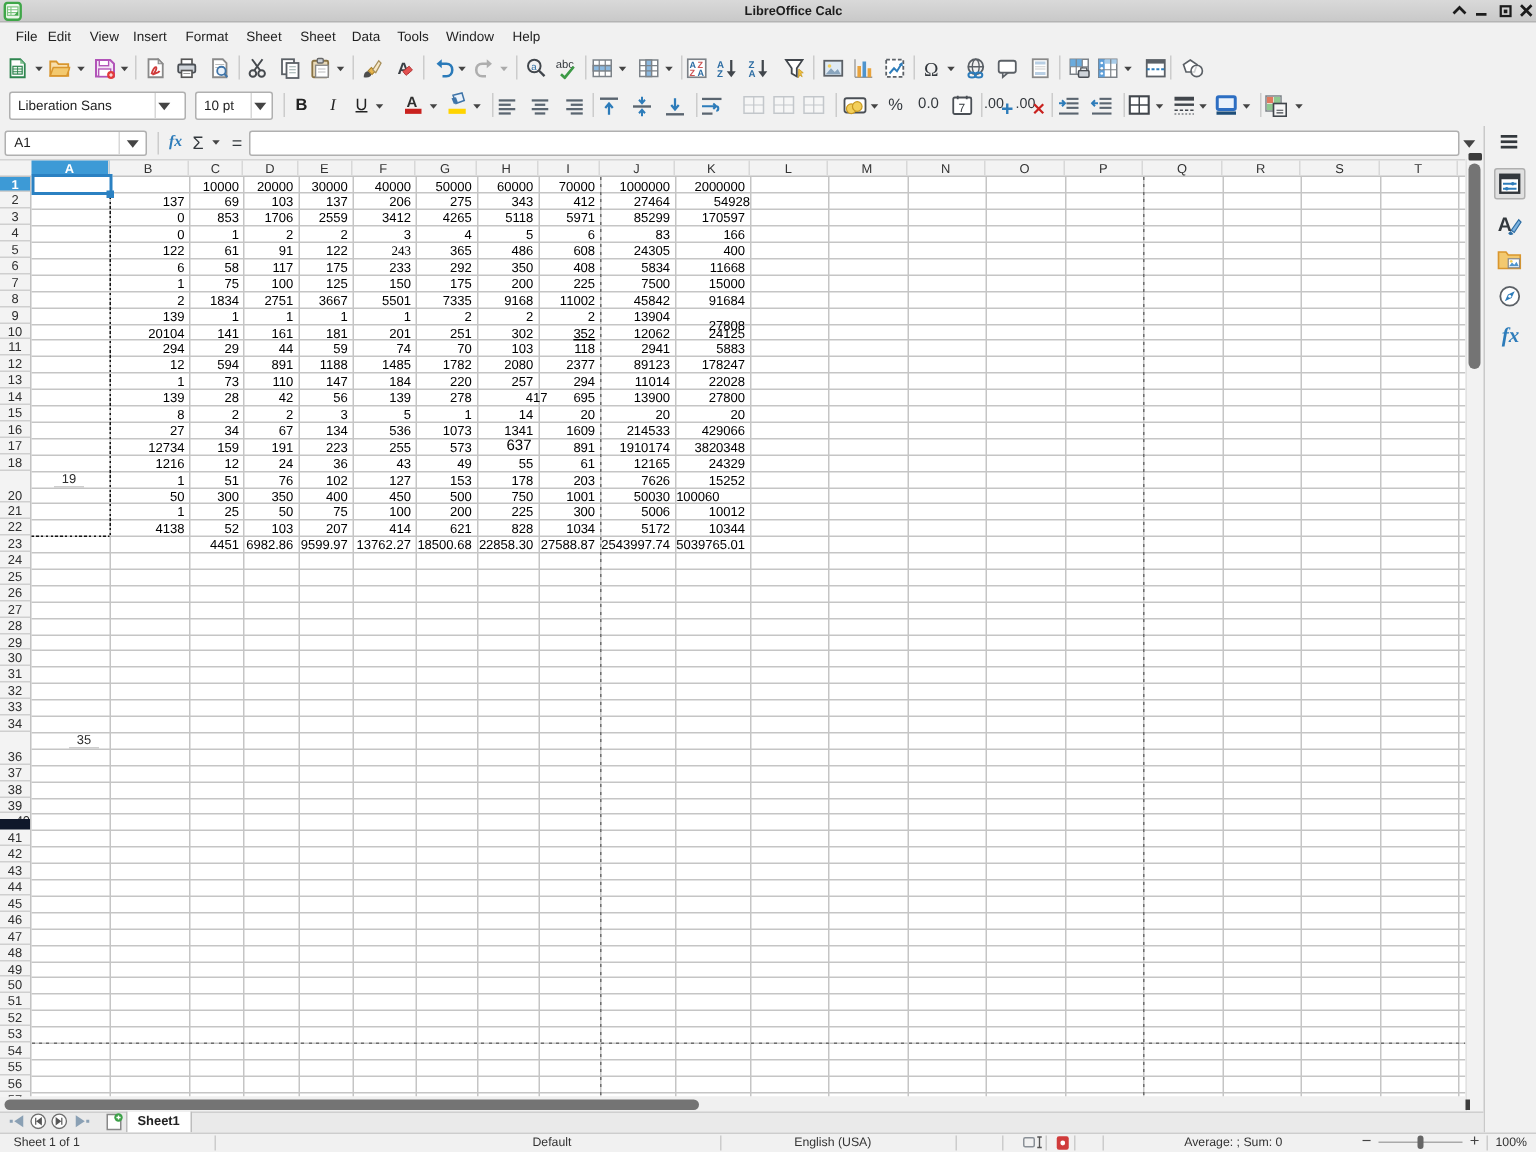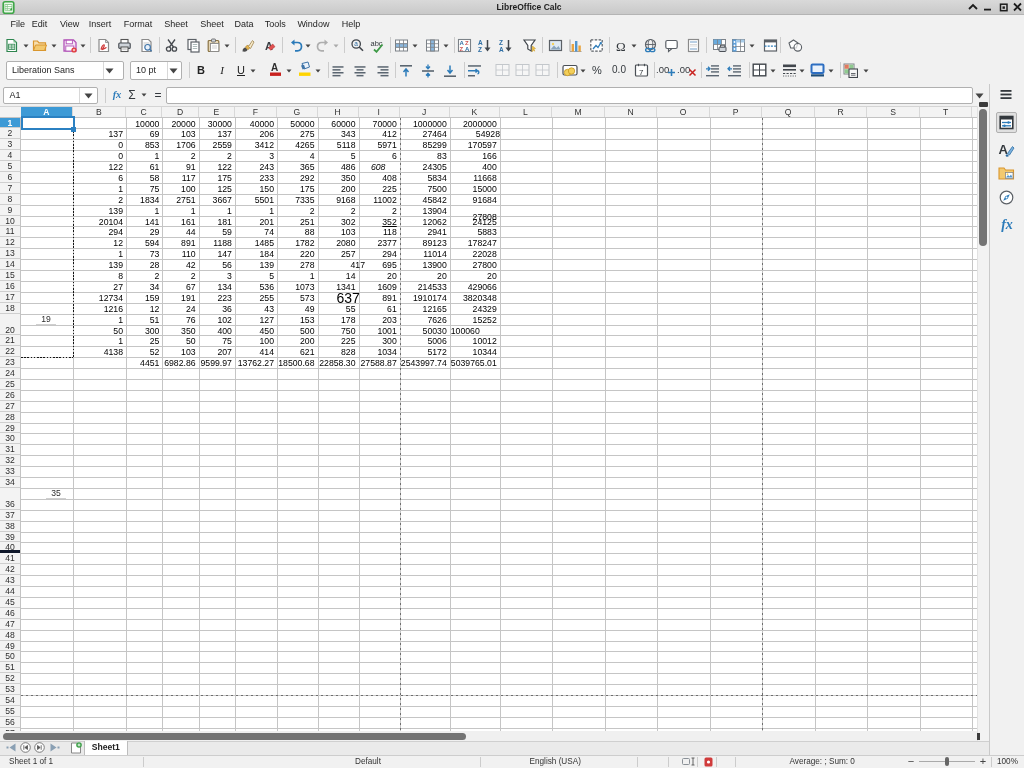--- a/index.html
+++ b/index.html
@@ -497,21 +497,21 @@
 <div class="ab" style="left:0;top:433.48px;width:20px;height:10.90px;font-size:8.6px;line-height:10.90px;text-align:center;color:#2e2e2e;border-bottom:1px solid #cfcfcf;overflow:hidden;">30</div>
 <div class="ab" style="left:0;top:444.38px;width:20px;height:10.90px;font-size:8.6px;line-height:10.90px;text-align:center;color:#2e2e2e;border-bottom:1px solid #cfcfcf;overflow:hidden;">31</div>
 <div class="ab" style="left:0;top:455.28px;width:20px;height:10.90px;font-size:8.6px;line-height:10.90px;text-align:center;color:#2e2e2e;border-bottom:1px solid #cfcfcf;overflow:hidden;">32</div>
 <div class="ab" style="left:0;top:466.17px;width:20px;height:10.90px;font-size:8.6px;line-height:10.90px;text-align:center;color:#2e2e2e;border-bottom:1px solid #cfcfcf;overflow:hidden;">33</div>
 <div class="ab" style="left:0;top:477.07px;width:20px;height:10.90px;font-size:8.6px;line-height:10.90px;text-align:center;color:#2e2e2e;border-bottom:1px solid #cfcfcf;overflow:hidden;">34</div>
 <div class="ab" style="left:0;top:487.96px;width:20px;height:10.90px;font-size:8.6px;line-height:10.90px;text-align:center;color:#2e2e2e;border-bottom:1px solid #cfcfcf;overflow:hidden;margin-left:46px;">35</div>
 <div class="ab" style="left:0;top:498.86px;width:20px;height:10.90px;font-size:8.6px;line-height:10.90px;text-align:center;color:#2e2e2e;border-bottom:1px solid #cfcfcf;overflow:hidden;">36</div>
 <div class="ab" style="left:0;top:509.76px;width:20px;height:10.90px;font-size:8.6px;line-height:10.90px;text-align:center;color:#2e2e2e;border-bottom:1px solid #cfcfcf;overflow:hidden;">37</div>
 <div class="ab" style="left:0;top:520.65px;width:20px;height:10.90px;font-size:8.6px;line-height:10.90px;text-align:center;color:#2e2e2e;border-bottom:1px solid #cfcfcf;overflow:hidden;">38</div>
 <div class="ab" style="left:0;top:531.55px;width:20px;height:10.90px;font-size:8.6px;line-height:10.90px;text-align:center;color:#2e2e2e;border-bottom:1px solid #cfcfcf;overflow:hidden;">39</div>
-<div class="ab" style="left:0;top:542.44px;width:20px;height:10.90px;font-size:8.6px;line-height:10.90px;text-align:center;color:#2e2e2e;border-bottom:3px solid #0f172a;overflow:hidden;">40</div>
+<div class="ab" style="left:0;top:542.44px;width:20px;height:10.90px;font-size:8.6px;line-height:10.90px;text-align:right;color:#2e2e2e;border-bottom:7px solid #0f172a;overflow:hidden;">40</div>
 <div class="ab" style="left:0;top:553.34px;width:20px;height:10.90px;font-size:8.6px;line-height:10.90px;text-align:center;color:#2e2e2e;border-bottom:1px solid #cfcfcf;overflow:hidden;">41</div>
 <div class="ab" style="left:0;top:564.24px;width:20px;height:10.90px;font-size:8.6px;line-height:10.90px;text-align:center;color:#2e2e2e;border-bottom:1px solid #cfcfcf;overflow:hidden;">42</div>
 <div class="ab" style="left:0;top:575.13px;width:20px;height:10.90px;font-size:8.6px;line-height:10.90px;text-align:center;color:#2e2e2e;border-bottom:1px solid #cfcfcf;overflow:hidden;">43</div>
 <div class="ab" style="left:0;top:586.03px;width:20px;height:10.90px;font-size:8.6px;line-height:10.90px;text-align:center;color:#2e2e2e;border-bottom:1px solid #cfcfcf;overflow:hidden;">44</div>
 <div class="ab" style="left:0;top:596.92px;width:20px;height:10.90px;font-size:8.6px;line-height:10.90px;text-align:center;color:#2e2e2e;border-bottom:1px solid #cfcfcf;overflow:hidden;">45</div>
 <div class="ab" style="left:0;top:607.82px;width:20px;height:10.90px;font-size:8.6px;line-height:10.90px;text-align:center;color:#2e2e2e;border-bottom:1px solid #cfcfcf;overflow:hidden;">46</div>
 <div class="ab" style="left:0;top:618.72px;width:20px;height:10.90px;font-size:8.6px;line-height:10.90px;text-align:center;color:#2e2e2e;border-bottom:1px solid #cfcfcf;overflow:hidden;">47</div>
 <div class="ab" style="left:0;top:629.61px;width:20px;height:10.90px;font-size:8.6px;line-height:10.90px;text-align:center;color:#2e2e2e;border-bottom:1px solid #cfcfcf;overflow:hidden;">48</div>
 <div class="ab" style="left:0;top:640.51px;width:20px;height:10.90px;font-size:8.6px;line-height:10.90px;text-align:center;color:#2e2e2e;border-bottom:1px solid #cfcfcf;overflow:hidden;">49</div>
 <div class="ab" style="left:0;top:651.40px;width:20px;height:10.90px;font-size:8.6px;line-height:10.90px;text-align:center;color:#2e2e2e;border-bottom:1px solid #cfcfcf;overflow:hidden;">50</div>
@@ -634,24 +634,24 @@
 <div class="ab" style="left:235.9px;top:150.19px;width:38.099999999999994px;height:10.90px;font-size:8.7px;line-height:12.50px;text-align:right;color:#000;white-space:nowrap;">3</div>
 <div class="ab" style="left:278px;top:150.19px;width:36.5px;height:10.90px;font-size:8.7px;line-height:12.50px;text-align:right;color:#000;white-space:nowrap;">4</div>
 <div class="ab" style="left:318.5px;top:150.19px;width:37.0px;height:10.90px;font-size:8.7px;line-height:12.50px;text-align:right;color:#000;white-space:nowrap;">5</div>
 <div class="ab" style="left:359.5px;top:150.19px;width:37.25px;height:10.90px;font-size:8.7px;line-height:12.50px;text-align:right;color:#000;white-space:nowrap;">6</div>
 <div class="ab" style="left:400.75px;top:150.19px;width:46.0px;height:10.90px;font-size:8.7px;line-height:12.50px;text-align:right;color:#000;white-space:nowrap;">83</div>
 <div class="ab" style="left:450.75px;top:150.19px;width:46.0px;height:10.90px;font-size:8.7px;line-height:12.50px;text-align:right;color:#000;white-space:nowrap;">166</div>
 <div class="ab" style="left:73.5px;top:161.08px;width:49.5px;height:10.90px;font-size:8.7px;line-height:12.50px;text-align:right;color:#000;white-space:nowrap;">122</div>
 <div class="ab" style="left:127px;top:161.08px;width:32.400000000000006px;height:10.90px;font-size:8.7px;line-height:12.50px;text-align:right;color:#000;white-space:nowrap;">61</div>
 <div class="ab" style="left:163.4px;top:161.08px;width:32.19999999999999px;height:10.90px;font-size:8.7px;line-height:12.50px;text-align:right;color:#000;white-space:nowrap;">91</div>
 <div class="ab" style="left:199.6px;top:161.08px;width:32.30000000000001px;height:10.90px;font-size:8.7px;line-height:12.50px;text-align:right;color:#000;white-space:nowrap;">122</div>
-<div class="ab" style="left:235.9px;top:161.08px;width:38.099999999999994px;height:10.90px;font-size:8.7px;line-height:12.50px;text-align:right;color:#000;white-space:nowrap;">243</div>
+<div class="ab" style="left:235.9px;top:161.08px;width:38.099999999999994px;height:10.90px;font-size:8.7px;line-height:12.50px;text-align:right;color:#000;white-space:nowrap;font-family:Liberation Serif, serif;">243</div>
 <div class="ab" style="left:278px;top:161.08px;width:36.5px;height:10.90px;font-size:8.7px;line-height:12.50px;text-align:right;color:#000;white-space:nowrap;">365</div>
 <div class="ab" style="left:318.5px;top:161.08px;width:37.0px;height:10.90px;font-size:8.7px;line-height:12.50px;text-align:right;color:#000;white-space:nowrap;">486</div>
-<div class="ab" style="left:359.5px;top:161.08px;width:37.25px;height:10.90px;font-size:8.7px;line-height:12.50px;text-align:center;color:#000;white-space:nowrap;font-style:italic;">608</div>
+<div class="ab" style="left:359.5px;top:161.08px;width:37.25px;height:10.90px;font-size:8.7px;line-height:12.50px;text-align:right;color:#000;white-space:nowrap;">608</div>
 <div class="ab" style="left:400.75px;top:161.08px;width:46.0px;height:10.90px;font-size:8.7px;line-height:12.50px;text-align:right;color:#000;white-space:nowrap;">24305</div>
 <div class="ab" style="left:450.75px;top:161.08px;width:46.0px;height:10.90px;font-size:8.7px;line-height:12.50px;text-align:right;color:#000;white-space:nowrap;">400</div>
 <div class="ab" style="left:73.5px;top:171.98px;width:49.5px;height:10.90px;font-size:8.7px;line-height:12.50px;text-align:right;color:#000;white-space:nowrap;">6</div>
 <div class="ab" style="left:127px;top:171.98px;width:32.400000000000006px;height:10.90px;font-size:8.7px;line-height:12.50px;text-align:right;color:#000;white-space:nowrap;">58</div>
 <div class="ab" style="left:163.4px;top:171.98px;width:32.19999999999999px;height:10.90px;font-size:8.7px;line-height:12.50px;text-align:right;color:#000;white-space:nowrap;">117</div>
 <div class="ab" style="left:199.6px;top:171.98px;width:32.30000000000001px;height:10.90px;font-size:8.7px;line-height:12.50px;text-align:right;color:#000;white-space:nowrap;">175</div>
 <div class="ab" style="left:235.9px;top:171.98px;width:38.099999999999994px;height:10.90px;font-size:8.7px;line-height:12.50px;text-align:right;color:#000;white-space:nowrap;">233</div>
 <div class="ab" style="left:278px;top:171.98px;width:36.5px;height:10.90px;font-size:8.7px;line-height:12.50px;text-align:right;color:#000;white-space:nowrap;">292</div>
 <div class="ab" style="left:318.5px;top:171.98px;width:37.0px;height:10.90px;font-size:8.7px;line-height:12.50px;text-align:right;color:#000;white-space:nowrap;">350</div>
 <div class="ab" style="left:359.5px;top:171.98px;width:37.25px;height:10.90px;font-size:8.7px;line-height:12.50px;text-align:right;color:#000;white-space:nowrap;">408</div>
@@ -695,21 +695,21 @@
 <div class="ab" style="left:278px;top:215.56px;width:36.5px;height:10.90px;font-size:8.7px;line-height:12.50px;text-align:right;color:#000;white-space:nowrap;">251</div>
 <div class="ab" style="left:318.5px;top:215.56px;width:37.0px;height:10.90px;font-size:8.7px;line-height:12.50px;text-align:right;color:#000;white-space:nowrap;">302</div>
 <div class="ab" style="left:359.5px;top:215.56px;width:37.25px;height:10.90px;font-size:8.7px;line-height:12.50px;text-align:right;color:#000;white-space:nowrap;text-decoration:underline;">352</div>
 <div class="ab" style="left:400.75px;top:215.56px;width:46.0px;height:10.90px;font-size:8.7px;line-height:12.50px;text-align:right;color:#000;white-space:nowrap;">12062</div>
 <div class="ab" style="left:450.75px;top:215.56px;width:46.0px;height:10.90px;font-size:8.7px;line-height:12.50px;text-align:right;color:#000;white-space:nowrap;">24125</div>
 <div class="ab" style="left:73.5px;top:226.46px;width:49.5px;height:10.90px;font-size:8.7px;line-height:12.50px;text-align:right;color:#000;white-space:nowrap;">294</div>
 <div class="ab" style="left:127px;top:226.46px;width:32.400000000000006px;height:10.90px;font-size:8.7px;line-height:12.50px;text-align:right;color:#000;white-space:nowrap;">29</div>
 <div class="ab" style="left:163.4px;top:226.46px;width:32.19999999999999px;height:10.90px;font-size:8.7px;line-height:12.50px;text-align:right;color:#000;white-space:nowrap;">44</div>
 <div class="ab" style="left:199.6px;top:226.46px;width:32.30000000000001px;height:10.90px;font-size:8.7px;line-height:12.50px;text-align:right;color:#000;white-space:nowrap;">59</div>
 <div class="ab" style="left:235.9px;top:226.46px;width:38.099999999999994px;height:10.90px;font-size:8.7px;line-height:12.50px;text-align:right;color:#000;white-space:nowrap;">74</div>
-<div class="ab" style="left:278px;top:226.46px;width:36.5px;height:10.90px;font-size:8.7px;line-height:12.50px;text-align:right;color:#000;white-space:nowrap;">88</div>
+<div class="ab" style="left:278px;top:226.46px;width:36.5px;height:10.90px;font-size:8.7px;line-height:12.50px;text-align:right;color:#000;white-space:nowrap;">70</div>
 <div class="ab" style="left:318.5px;top:226.46px;width:37.0px;height:10.90px;font-size:8.7px;line-height:12.50px;text-align:right;color:#000;white-space:nowrap;">103</div>
 <div class="ab" style="left:359.5px;top:226.46px;width:37.25px;height:10.90px;font-size:8.7px;line-height:12.50px;text-align:right;color:#000;white-space:nowrap;">118</div>
 <div class="ab" style="left:400.75px;top:226.46px;width:46.0px;height:10.90px;font-size:8.7px;line-height:12.50px;text-align:right;color:#000;white-space:nowrap;">2941</div>
 <div class="ab" style="left:450.75px;top:226.46px;width:46.0px;height:10.90px;font-size:8.7px;line-height:12.50px;text-align:right;color:#000;white-space:nowrap;">5883</div>
 <div class="ab" style="left:73.5px;top:237.36px;width:49.5px;height:10.90px;font-size:8.7px;line-height:12.50px;text-align:right;color:#000;white-space:nowrap;">12</div>
 <div class="ab" style="left:127px;top:237.36px;width:32.400000000000006px;height:10.90px;font-size:8.7px;line-height:12.50px;text-align:right;color:#000;white-space:nowrap;">594</div>
 <div class="ab" style="left:163.4px;top:237.36px;width:32.19999999999999px;height:10.90px;font-size:8.7px;line-height:12.50px;text-align:right;color:#000;white-space:nowrap;">891</div>
 <div class="ab" style="left:199.6px;top:237.36px;width:32.30000000000001px;height:10.90px;font-size:8.7px;line-height:12.50px;text-align:right;color:#000;white-space:nowrap;">1188</div>
 <div class="ab" style="left:235.9px;top:237.36px;width:38.099999999999994px;height:10.90px;font-size:8.7px;line-height:12.50px;text-align:right;color:#000;white-space:nowrap;">1485</div>
 <div class="ab" style="left:278px;top:237.36px;width:36.5px;height:10.90px;font-size:8.7px;line-height:12.50px;text-align:right;color:#000;white-space:nowrap;">1782</div>
@@ -756,21 +756,21 @@
 <div class="ab" style="left:318.5px;top:280.94px;width:37.0px;height:10.90px;font-size:8.7px;line-height:12.50px;text-align:right;color:#000;white-space:nowrap;">1341</div>
 <div class="ab" style="left:359.5px;top:280.94px;width:37.25px;height:10.90px;font-size:8.7px;line-height:12.50px;text-align:right;color:#000;white-space:nowrap;">1609</div>
 <div class="ab" style="left:400.75px;top:280.94px;width:46.0px;height:10.90px;font-size:8.7px;line-height:12.50px;text-align:right;color:#000;white-space:nowrap;">214533</div>
 <div class="ab" style="left:450.75px;top:280.94px;width:46.0px;height:10.90px;font-size:8.7px;line-height:12.50px;text-align:right;color:#000;white-space:nowrap;">429066</div>
 <div class="ab" style="left:73.5px;top:291.84px;width:49.5px;height:10.90px;font-size:8.7px;line-height:12.50px;text-align:right;color:#000;white-space:nowrap;">12734</div>
 <div class="ab" style="left:127px;top:291.84px;width:32.400000000000006px;height:10.90px;font-size:8.7px;line-height:12.50px;text-align:right;color:#000;white-space:nowrap;">159</div>
 <div class="ab" style="left:163.4px;top:291.84px;width:32.19999999999999px;height:10.90px;font-size:8.7px;line-height:12.50px;text-align:right;color:#000;white-space:nowrap;">191</div>
 <div class="ab" style="left:199.6px;top:291.84px;width:32.30000000000001px;height:10.90px;font-size:8.7px;line-height:12.50px;text-align:right;color:#000;white-space:nowrap;">223</div>
 <div class="ab" style="left:235.9px;top:291.84px;width:38.099999999999994px;height:10.90px;font-size:8.7px;line-height:12.50px;text-align:right;color:#000;white-space:nowrap;">255</div>
 <div class="ab" style="left:278px;top:291.84px;width:36.5px;height:10.90px;font-size:8.7px;line-height:12.50px;text-align:right;color:#000;white-space:nowrap;">573</div>
-<div class="ab" style="left:318.5px;top:291.84px;width:37.0px;height:10.90px;font-size:14px;line-height:12.50px;text-align:left;color:#000;white-space:nowrap;padding-left:18px;">637</div>
+<div class="ab" style="left:318.5px;top:291.84px;width:37.0px;height:10.90px;font-size:10px;line-height:12.50px;text-align:center;color:#000;white-space:nowrap;padding-left:18px;">637</div>
 <div class="ab" style="left:359.5px;top:291.84px;width:37.25px;height:10.90px;font-size:8.7px;line-height:12.50px;text-align:right;color:#000;white-space:nowrap;">891</div>
 <div class="ab" style="left:400.75px;top:291.84px;width:46.0px;height:10.90px;font-size:8.7px;line-height:12.50px;text-align:right;color:#000;white-space:nowrap;">1910174</div>
 <div class="ab" style="left:450.75px;top:291.84px;width:46.0px;height:10.90px;font-size:8.7px;line-height:12.50px;text-align:right;color:#000;white-space:nowrap;">3820348</div>
 <div class="ab" style="left:73.5px;top:302.73px;width:49.5px;height:10.90px;font-size:8.7px;line-height:12.50px;text-align:right;color:#000;white-space:nowrap;">1216</div>
 <div class="ab" style="left:127px;top:302.73px;width:32.400000000000006px;height:10.90px;font-size:8.7px;line-height:12.50px;text-align:right;color:#000;white-space:nowrap;">12</div>
 <div class="ab" style="left:163.4px;top:302.73px;width:32.19999999999999px;height:10.90px;font-size:8.7px;line-height:12.50px;text-align:right;color:#000;white-space:nowrap;">24</div>
 <div class="ab" style="left:199.6px;top:302.73px;width:32.30000000000001px;height:10.90px;font-size:8.7px;line-height:12.50px;text-align:right;color:#000;white-space:nowrap;">36</div>
 <div class="ab" style="left:235.9px;top:302.73px;width:38.099999999999994px;height:10.90px;font-size:8.7px;line-height:12.50px;text-align:right;color:#000;white-space:nowrap;">43</div>
 <div class="ab" style="left:278px;top:302.73px;width:36.5px;height:10.90px;font-size:8.7px;line-height:12.50px;text-align:right;color:#000;white-space:nowrap;">49</div>
 <div class="ab" style="left:318.5px;top:302.73px;width:37.0px;height:10.90px;font-size:8.7px;line-height:12.50px;text-align:right;color:#000;white-space:nowrap;">55</div>

